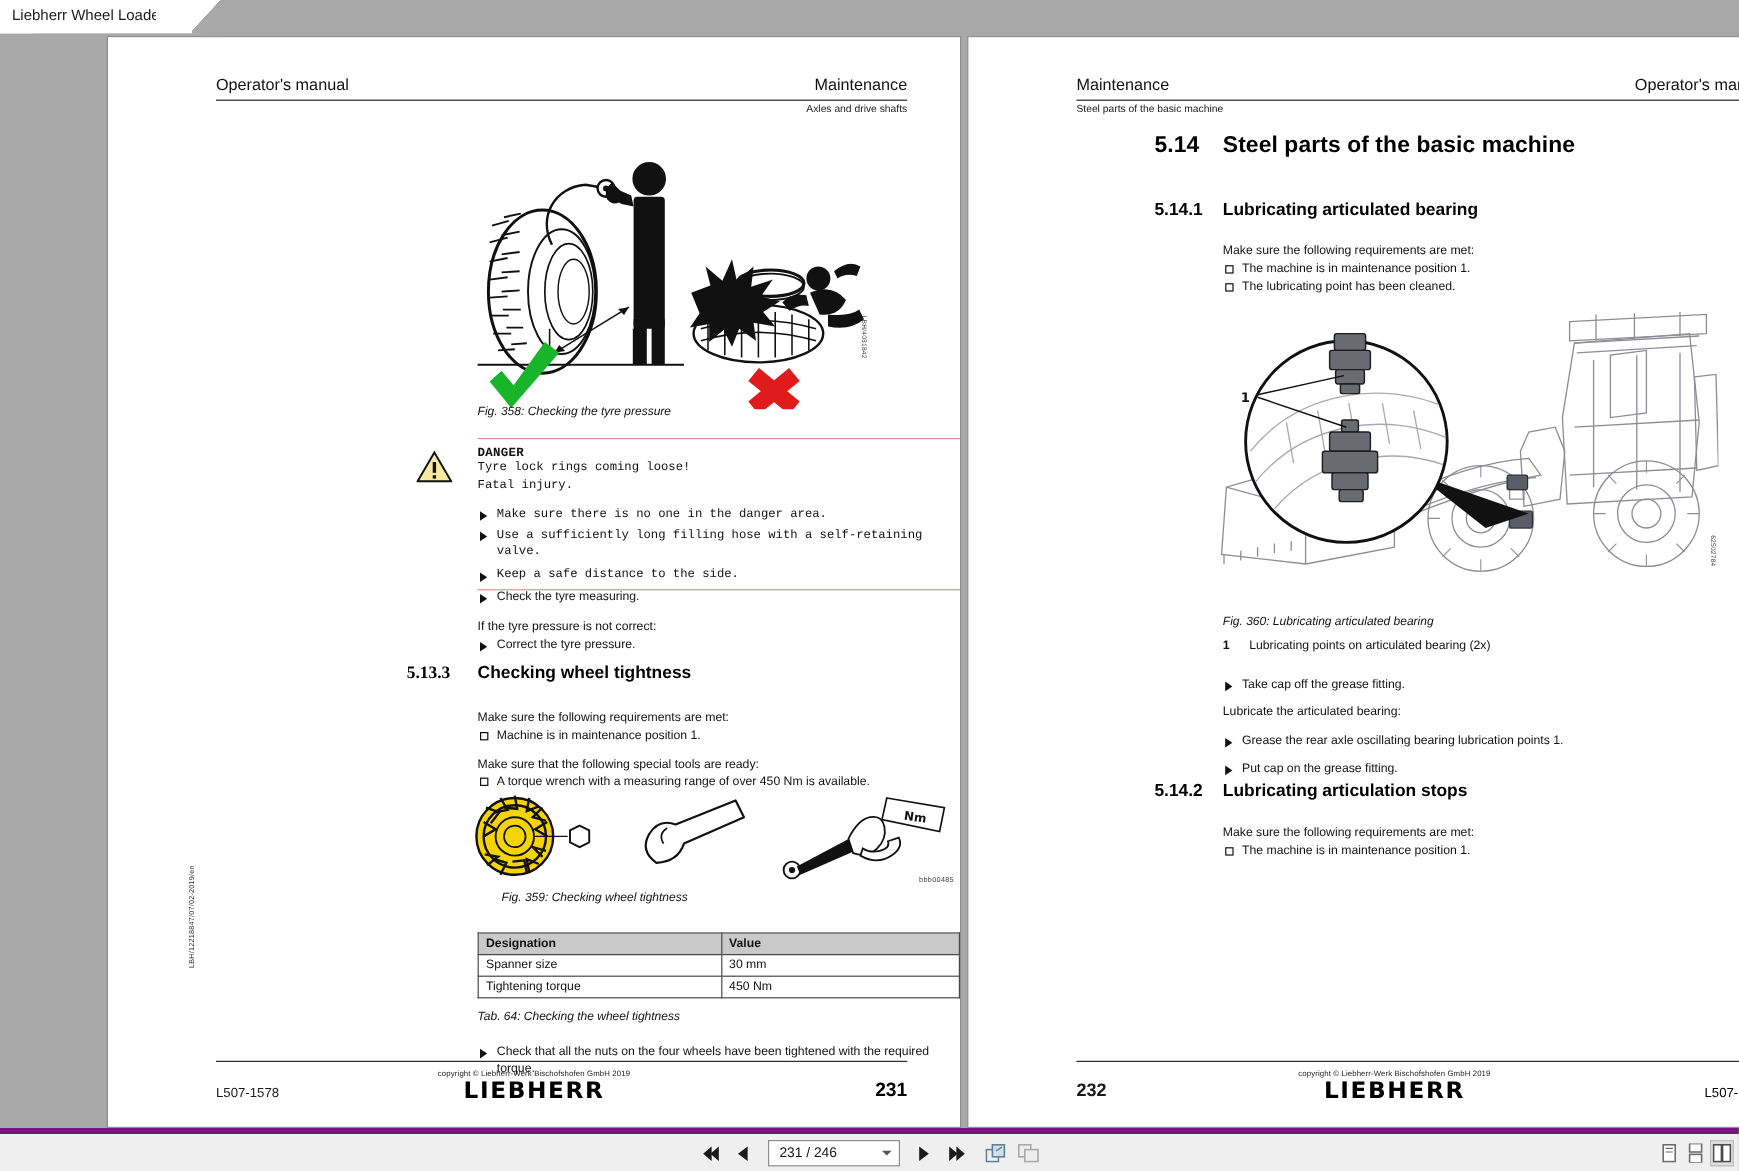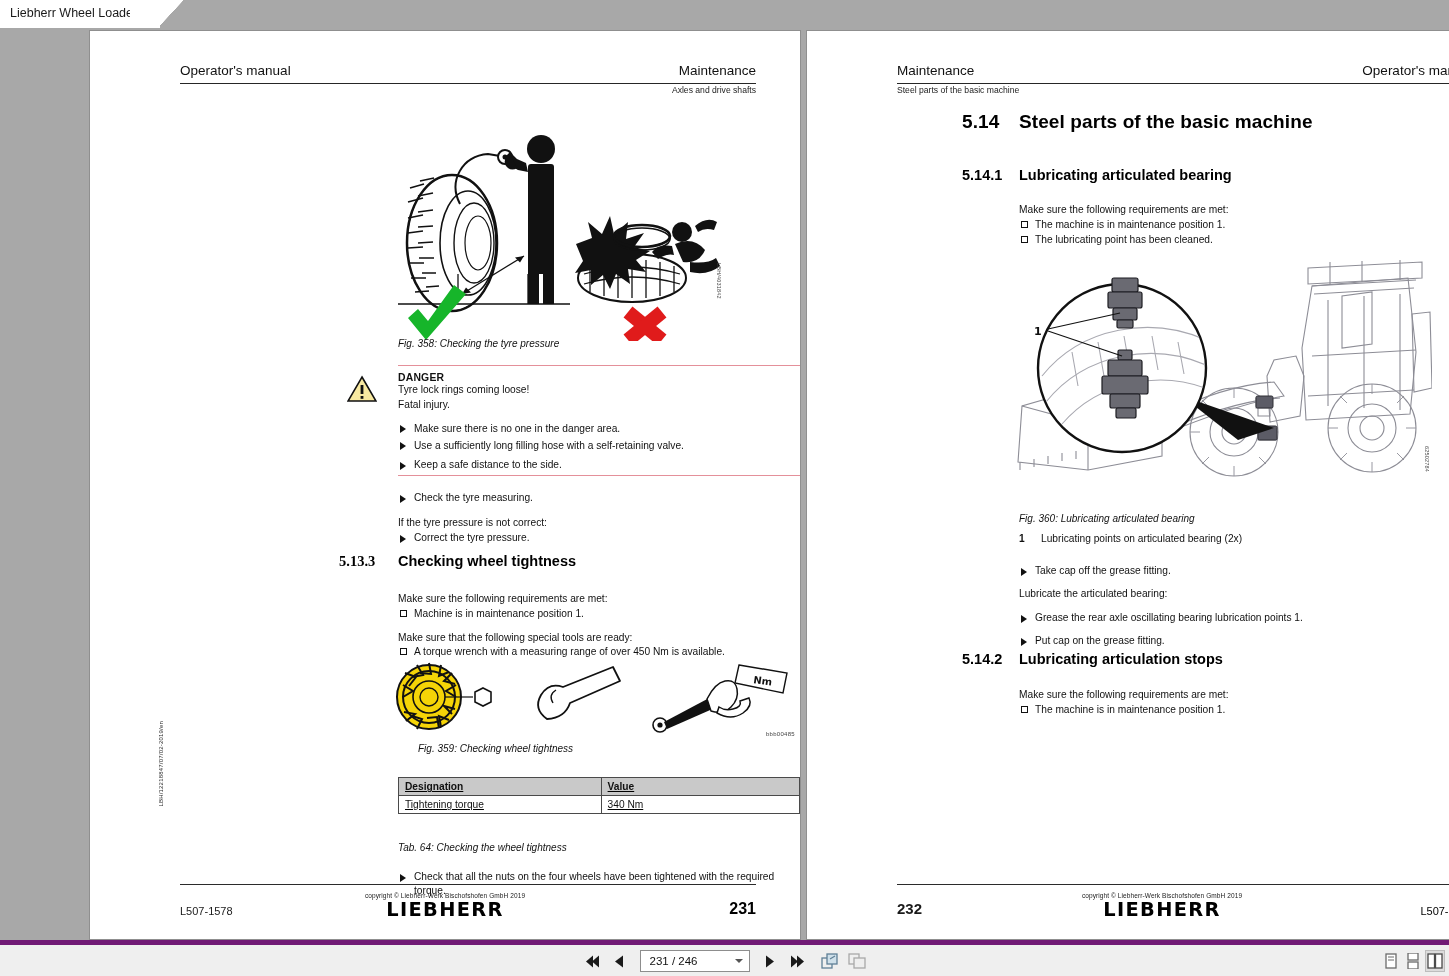--- a/index.html
+++ b/index.html
@@ -238,21 +238,21 @@
             <line x1="272" y1="186" x2="238" y2="214"></line>
           </g>
         </svg>
         <div class="imgcode" style="right:-2px;bottom:42px;">LBH/4031842</div>
       </div>
 
       <div class="blk fig-cap" style="left:308px;top:307px;">Fig. 358: Checking the tyre pressure</div>
 
       <div class="danger" style="left:308px;top:334px;width:402px;">
         <div class="rule"></div>
-        <div style="padding:6px 12px 0 0;">
+        <div style="padding:6px 12px 0 0;font-family:Liberation Mono, monospace;">
           <div class="dtitle">DANGER</div>
           <div class="plain">Tyre lock rings coming loose!</div>
           <div class="plain">Fatal injury.</div>
           <div style="height:9px"></div>
           <div class="arrow-item">Make sure there is no one in the danger area.</div>
           <div class="arrow-item" style="margin-bottom:5px;">Use a sufficiently long filling hose with a self-retaining valve.</div>
           <div class="arrow-item">Keep a safe distance to the side.</div>
         </div>
         <div class="rule"></div>
       </div>
@@ -316,32 +316,36 @@
           <g fill="#fff" stroke="#111" stroke-width="1.4">
             <path d="M344 6 L392 14 L388 34 L340 24 Z"></path>
           </g>
           <text x="358" y="24" font-family="DejaVu Sans, sans-serif" font-size="10" font-weight="bold" fill="#111" transform="rotate(8 358 24)">Nm</text>
         </svg>
         <div class="imgcode-h" style="right:0;bottom:2px;">bbb00485</div>
       </div>
 
       <div class="blk fig-cap" style="left:328px;top:712px;">Fig. 359: Checking wheel tightness</div>
 
-      <div class="blk" style="left:308px;top:746px;text-decoration:underline;">
+      <div class="blk" style="left:308px;top:746px;">
         <table class="dtable">
           <thead>
             <tr>
               <th class="c1">Designation</th>
               <th class="c2">Value</th>
             </tr>
           </thead>
           <tbody>
             <tr>
+              <td>Spanner size</td>
+              <td>30 mm</td>
+            </tr>
+            <tr>
               <td>Tightening torque</td>
-              <td>340 Nm</td>
+              <td>450 Nm</td>
             </tr>
           </tbody>
         </table>
       </div>
       <div class="blk tab-cap" style="left:308px;top:811px;">Tab. 64: Checking the wheel tightness</div>
 
       <div class="blk" style="left:308px;top:839px;width:402px;">
         <div class="arrow-item">Check that all the nuts on the four wheels have been tightened with the required torque.</div>
       </div>
 

